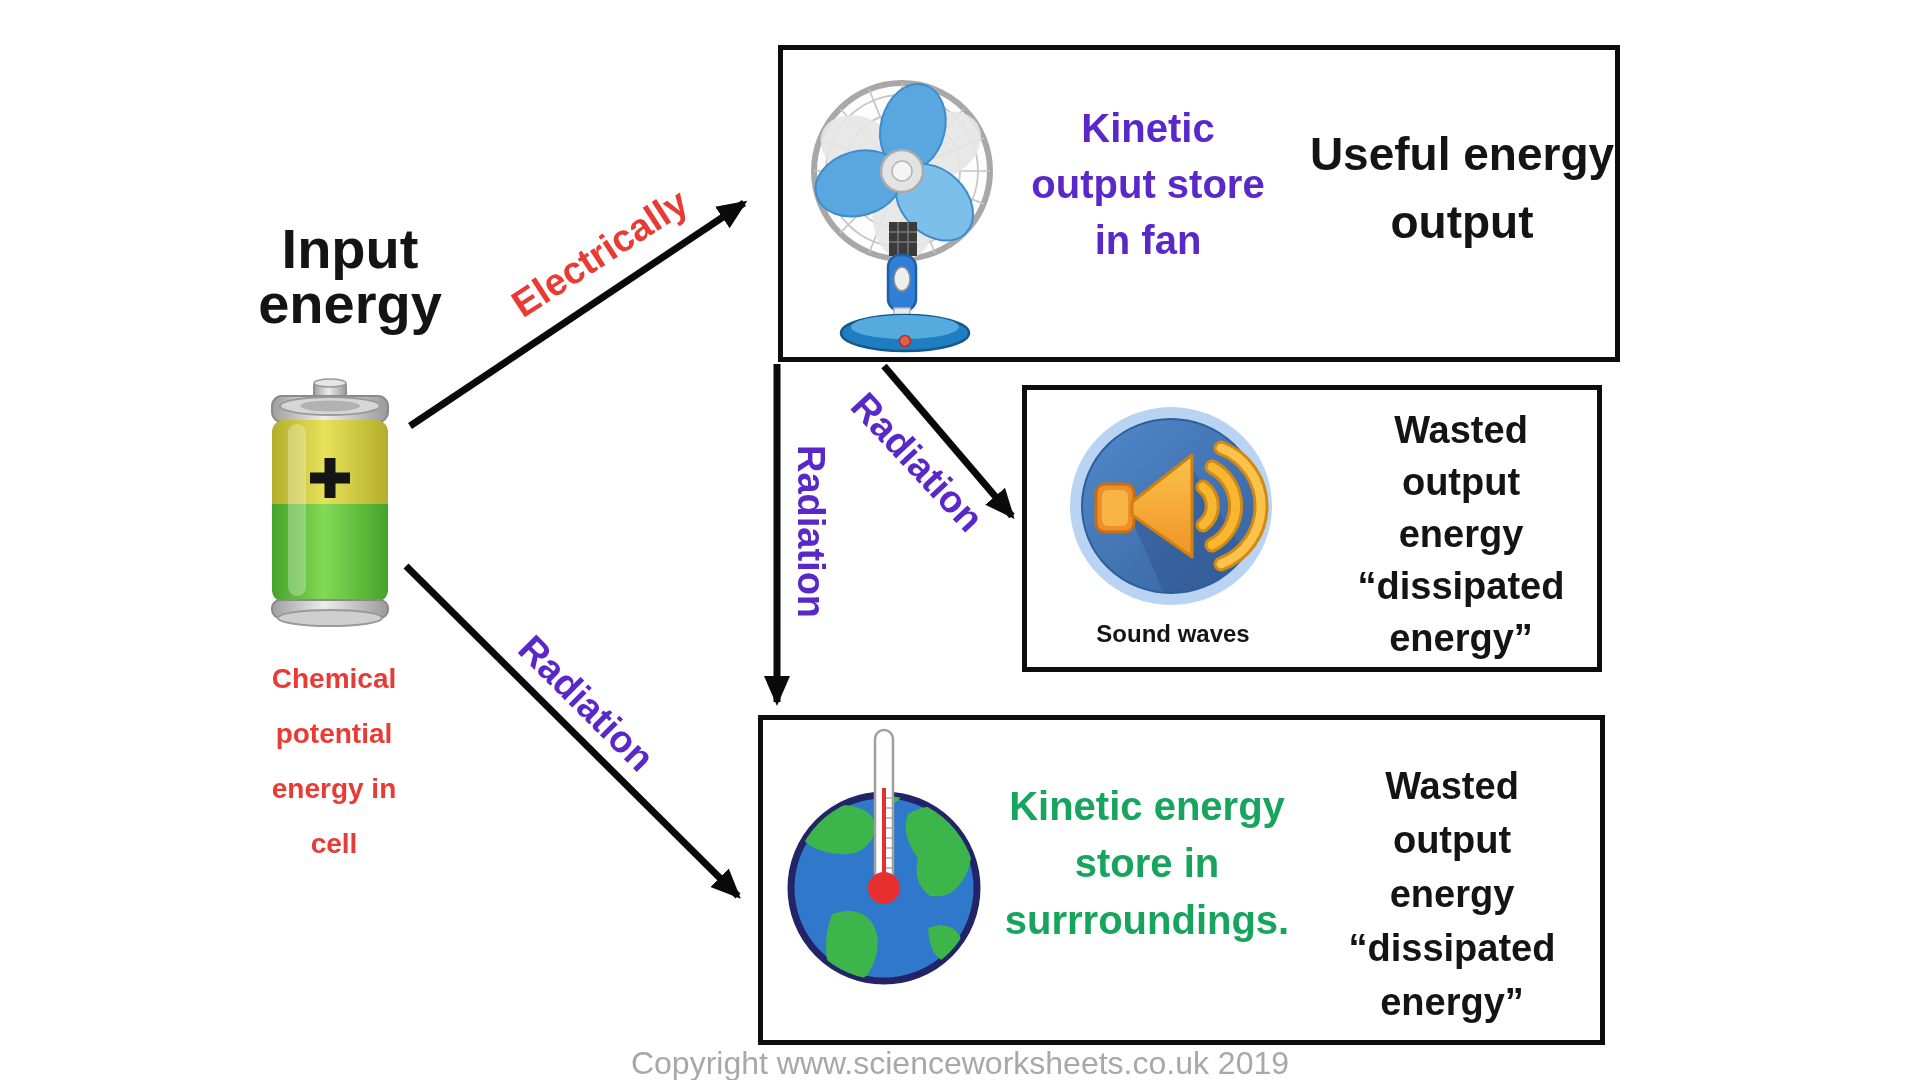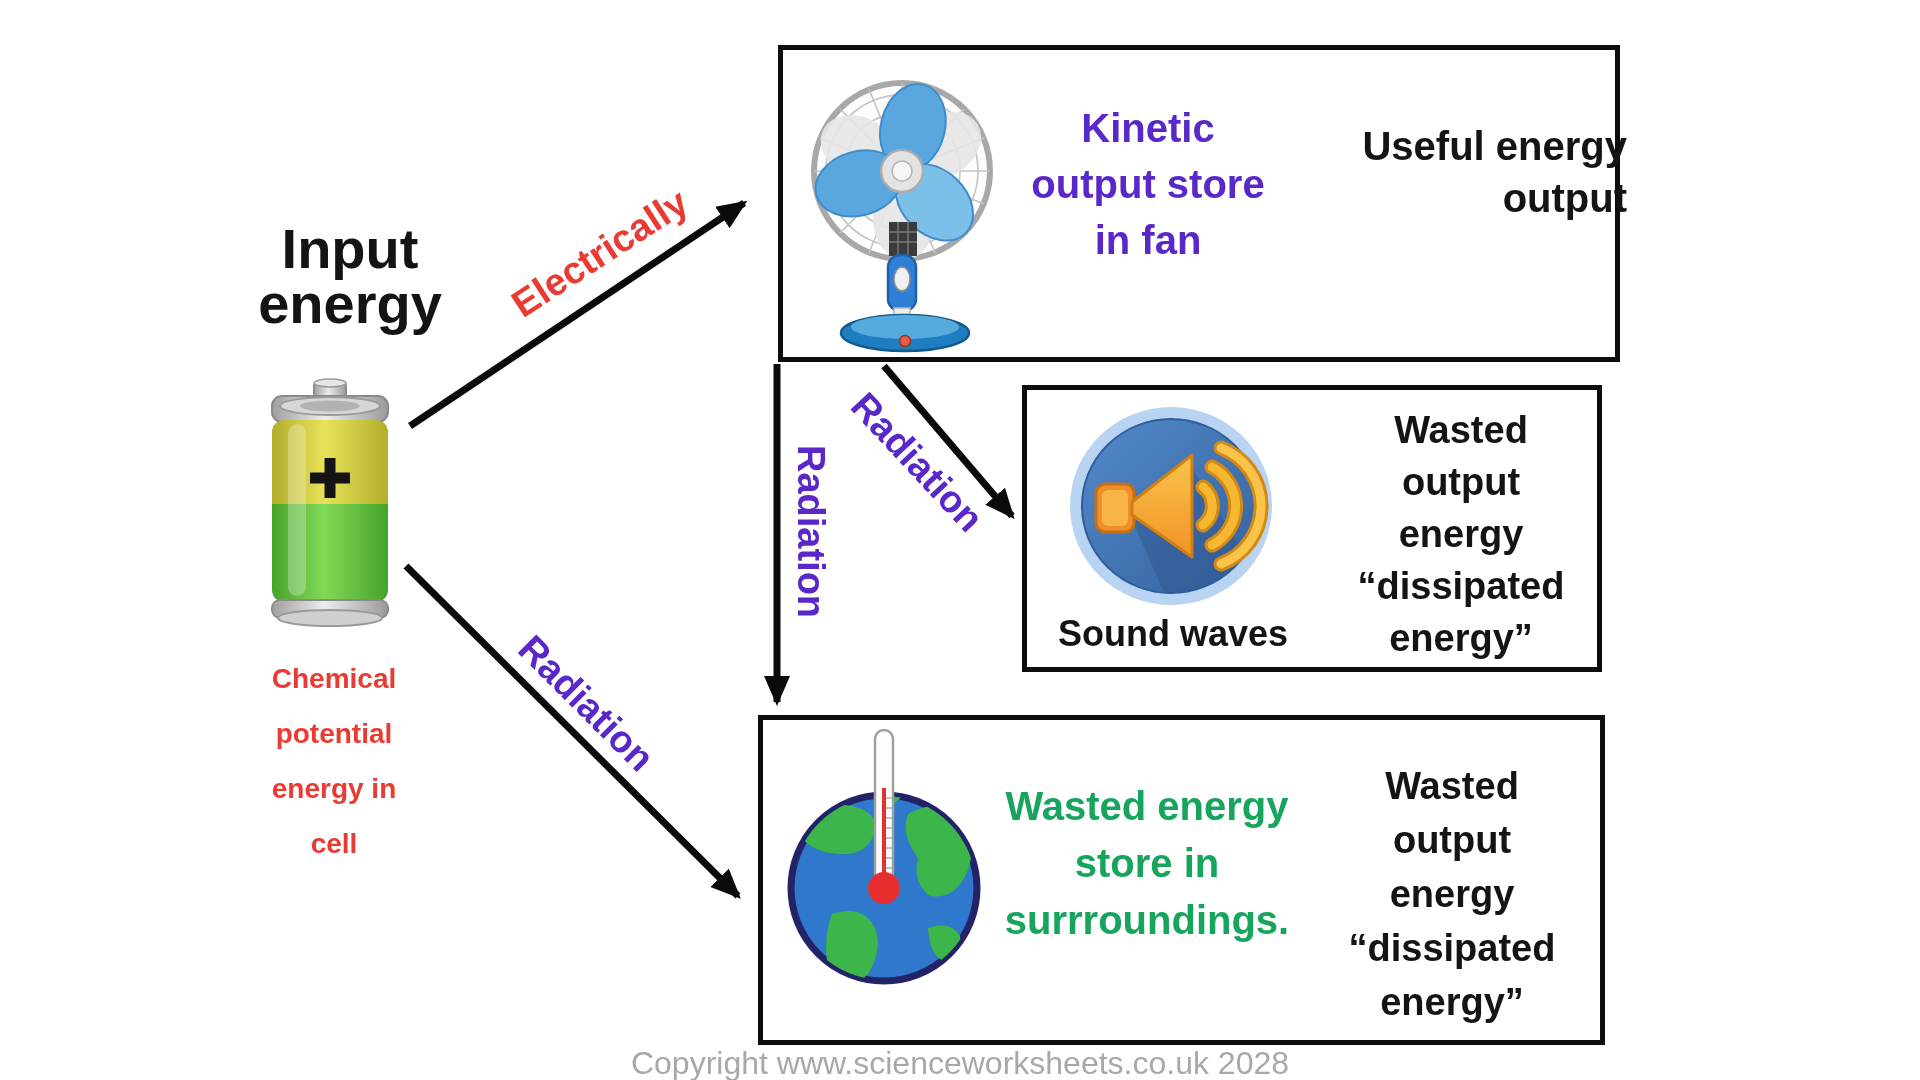--- a/index.html
+++ b/index.html
@@ -131,21 +131,21 @@
       <ellipse cx="110" cy="261" rx="64" ry="18" fill="#1f7ec2" stroke="#14598c" stroke-width="2.5"></ellipse>
       <ellipse cx="110" cy="255" rx="54" ry="12" fill="#56abde"></ellipse>
       <circle cx="110" cy="269" r="5.5" fill="#e0604a" stroke="#a33327" stroke-width="1.5"></circle>
     </g>
   </svg>
 
   <div class="t purple" style="left:988px;top:100px;width:320px;font-size:40px;line-height:56px;">Kinetic
 output store
 in fan</div>
 
-  <div class="t" style="left:1297px;top:120px;width:330px;font-size:40px;line-height:52px;text-align:right;">Useful energy
+  <div class="t" style="left:1297px;top:120px;width:330px;font-size:46px;line-height:68px;">Useful energy
 output</div>
 
   <div class="obox" style="left:1022px;top:385px;width:580px;height:287px;"></div>
 
   <svg class="artwork" style="left:1066px;top:403px;" width="210" height="206" viewBox="0 0 210 206">
     <defs>
       <linearGradient id="spk" x1="0" y1="0" x2="1" y2="1">
         <stop offset="0" stop-color="#5289cb"></stop>
           <stop offset="1" stop-color="#35619c"></stop>
       </linearGradient>
@@ -163,21 +163,21 @@
     <g fill="none" stroke-linecap="round">
       <path d="M137,84 A24 24 0 0 1 137,122" stroke="#d08a15" stroke-width="15"></path>
       <path d="M137,84 A24 24 0 0 1 137,122" stroke="#f7b731" stroke-width="9"></path>
       <path d="M146,64 A44 44 0 0 1 146,142" stroke="#d08a15" stroke-width="15"></path>
       <path d="M146,64 A44 44 0 0 1 146,142" stroke="#f7b731" stroke-width="9"></path>
       <path d="M155,45 A62 62 0 0 1 155,161" stroke="#d08a15" stroke-width="15"></path>
       <path d="M155,45 A62 62 0 0 1 155,161" stroke="#fbc34a" stroke-width="9"></path>
     </g>
   </svg>
 
-  <div class="t" style="left:1028px;top:612px;width:290px;font-size:36px;line-height:44px;">Sound waves</div>
+  <div class="t" style="left:1028px;top:612px;width:290px;font-size:24px;line-height:44px;">Sound waves</div>
 
   <div class="t" style="left:1321px;top:404px;width:280px;font-size:38px;line-height:52px;">Wasted
 output
 energy
 “dissipated
 energy”</div>
 
   <div class="obox" style="left:758px;top:715px;width:847px;height:330px;"></div>
 
   <svg class="artwork" style="left:780px;top:722px;" width="212" height="278" viewBox="0 0 212 278">
@@ -204,25 +204,25 @@
           <line x1="106" y1="106" x2="112" y2="106"></line>
         <line x1="106" y1="116" x2="112" y2="116"></line>
           <line x1="106" y1="126" x2="112" y2="126"></line>
         <line x1="106" y1="136" x2="112" y2="136"></line>
           <line x1="106" y1="146" x2="112" y2="146"></line>
       </g>
       <circle cx="104" cy="166" r="16" fill="#e82f2f"></circle>
     </g>
   </svg>
 
-  <div class="t green" style="left:977px;top:778px;width:340px;font-size:40px;line-height:57px;">Wasted energy
+  <div class="t green" style="left:977px;top:778px;width:340px;font-size:40px;line-height:57px;">Kinetic energy
 store in
 surrroundings.</div>
 
   <div class="t" style="left:1312px;top:759px;width:280px;font-size:38px;line-height:54px;">Wasted
 output
 energy
 “dissipated
 energy”</div>
 
-  <div class="t gray" style="left:0;top:1046px;width:1920px;font-size:32px;line-height:34px;">Copyright www.scienceworksheets.co.uk 2028</div>
+  <div class="t gray" style="left:0;top:1046px;width:1920px;font-size:32px;line-height:34px;">Copyright www.scienceworksheets.co.uk 2019</div>
 
 </div>
 
 </body></html>

